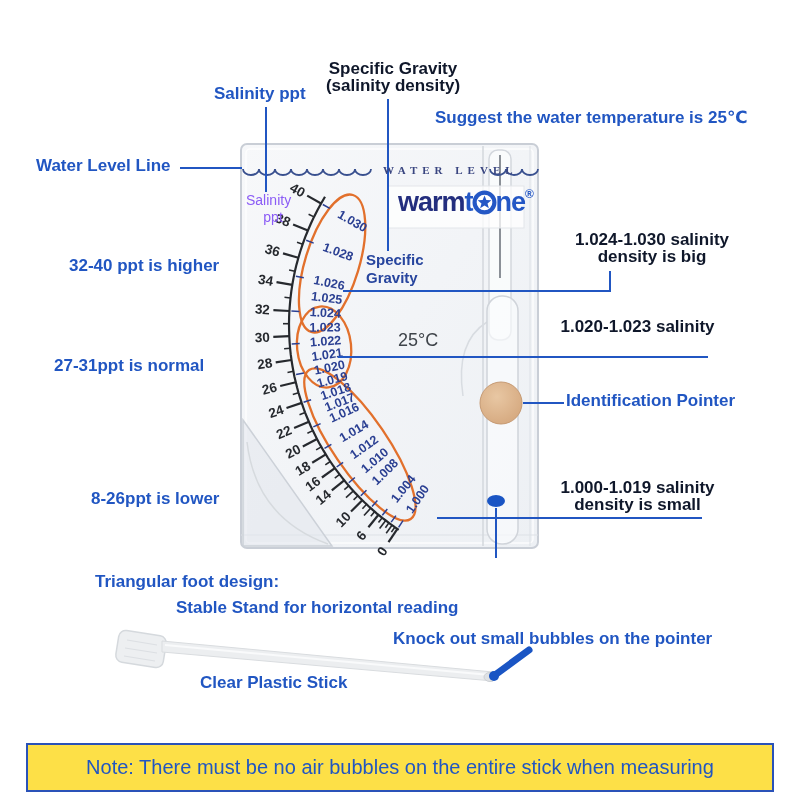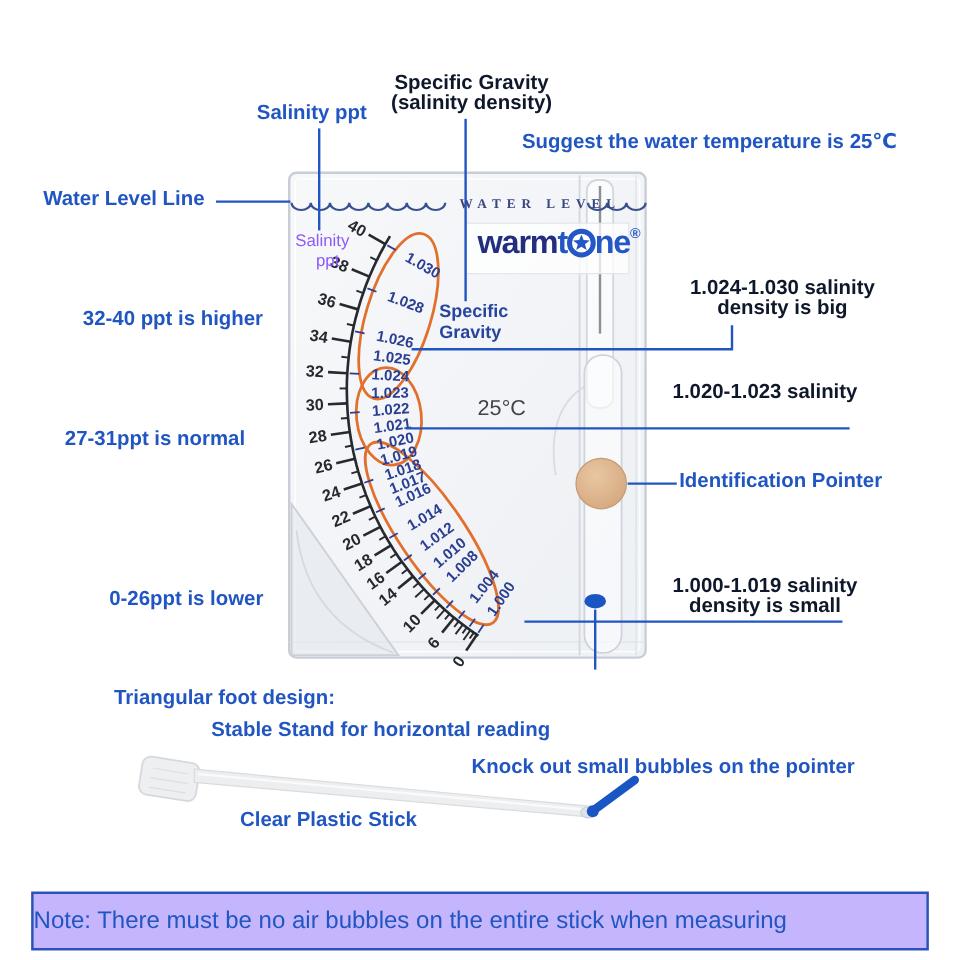--- a/index.html
+++ b/index.html
@@ -17,22 +17,22 @@
   .dev-salinity .l2{margin-left:9px;}
   .dev-sg{font-size:15px;font-weight:bold;color:#27459e;line-height:18px;}
   .dev-temp{font-size:18px;color:#3f444a;margin-left:27px;}
   .brand{position:absolute;left:398px;top:189px;font-size:27px;font-weight:bold;
          display:flex;align-items:center;line-height:27px;}
   .brand .b-dark{color:#232e7e;letter-spacing:-1px;}
   .brand .b-blue{color:#2457c5;letter-spacing:-1px;}
   .brand svg{margin:0 -1px;display:block;}
   .brand sup{font-size:12px;color:#2457c5;position:relative;top:-8px;left:0px;font-weight:bold;}
   .note-box{position:absolute;left:26px;top:743px;width:744px;height:45px;
-            border:2.5px solid #2a52b8;background:#c4b5fd;display:flex;
-            align-items:center;}
+            border:2.5px solid #2a52b8;background:#fde047;display:flex;
+            align-items:center;justify-content:center;}
   .note-box .note-text{color:#2156c2;font-size:20px;font-weight:500;white-space:nowrap;}
 </style>
 </head>
 <body>
 
 <div class="scene">
 
   <svg class="layer" width="800" height="800" viewBox="0 0 800 800">
     <defs>
       <linearGradient id="bodyGrad" x1="0" y1="0" x2="1" y2="1">
@@ -193,21 +193,21 @@
 
   <div class="lbl" style="left:36px;top:157px;">Water Level Line</div>
   <div class="lbl" style="left:214px;top:85px;">Salinity ppt</div>
   <div class="lbl-block" style="left:315px;top:60px;width:156px;">
     <div>Specific Gravity</div>
     <div>(salinity density)</div>
   </div>
   <div class="lbl" style="left:395px;top:109px;margin-left:40px;">Suggest the water temperature is 25℃</div>
   <div class="lbl" style="left:69px;top:257px;">32-40 ppt is higher</div>
   <div class="lbl" style="left:54px;top:357px;">27-31ppt is normal</div>
-  <div class="lbl" style="left:91px;top:490px;">0-26ppt is lower</div>
+  <div class="lbl" style="left:91px;top:490px;">8-26ppt is lower</div>
 
   <div class="lbl-block" style="left:552px;top:231px;width:200px;">
     <div>1.024-1.030 salinity</div>
     <div>density is big</div>
   </div>
   <div class="lbl-block" style="left:540px;top:318px;width:195px;">
     <div>1.020-1.023 salinity</div>
   </div>
   <div class="lbl" style="left:566px;top:392px;">Identification Pointer</div>
   <div class="lbl-block" style="left:540px;top:479px;width:195px;">

